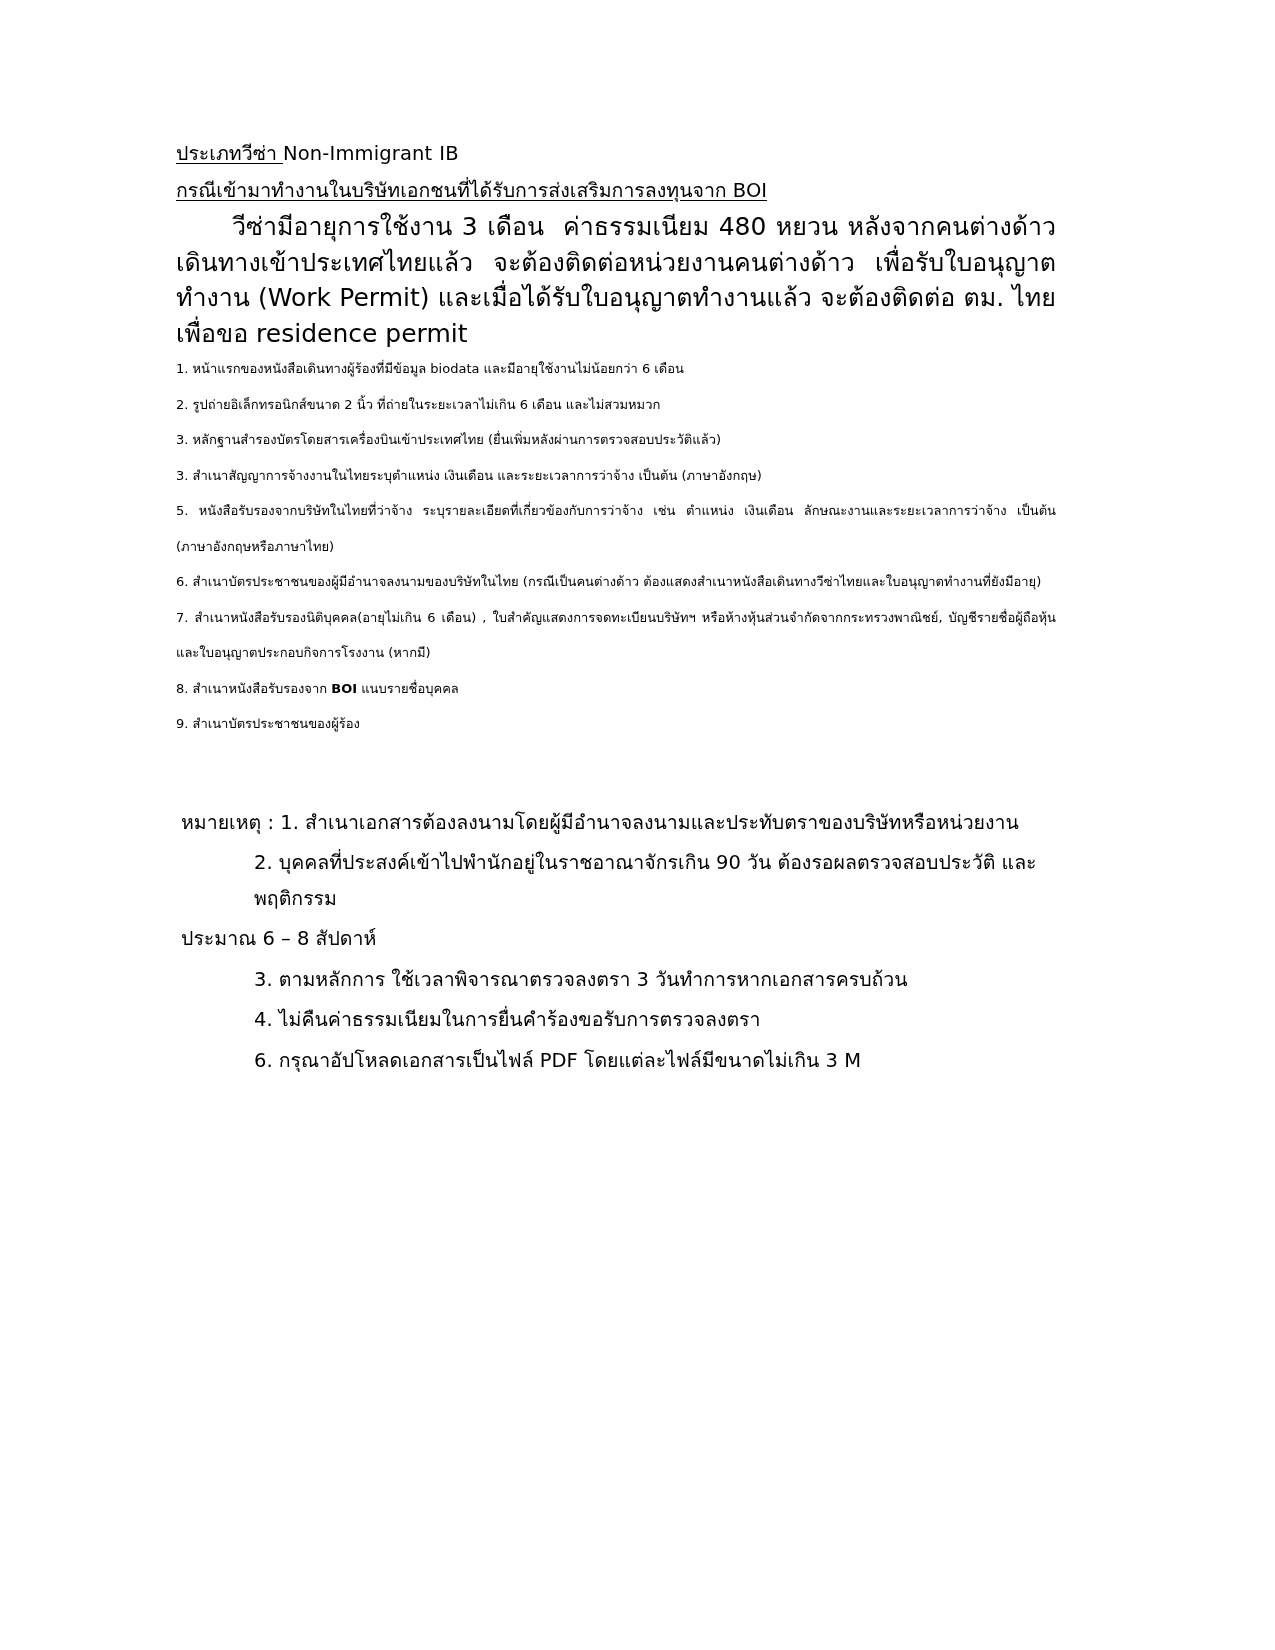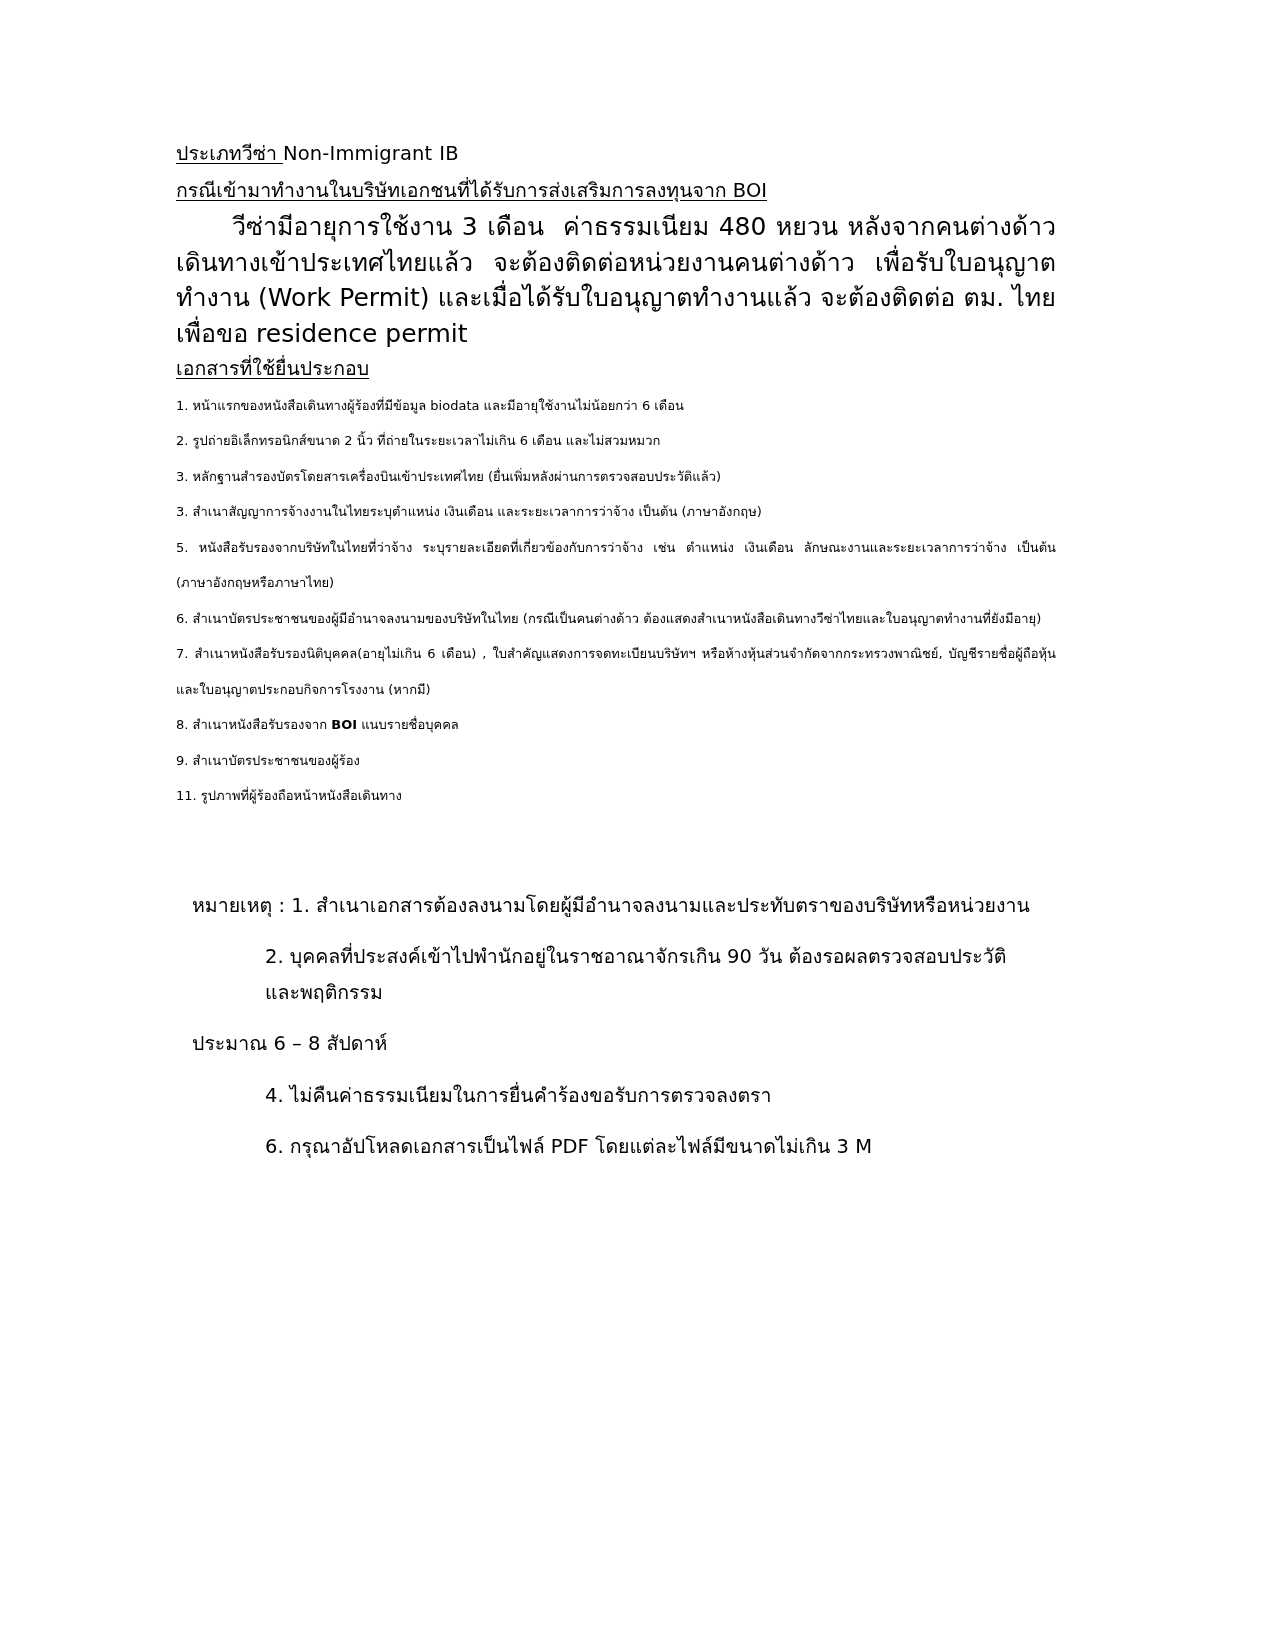--- a/index.html
+++ b/index.html
@@ -67,21 +67,21 @@
   }
   .spacer-block {
     height: 58px;
   }
   .notes {
     font-size: 19.5px;
     line-height: 35.5px;
   }
   .note-line {
     white-space: pre-wrap;
-    margin: 16px;
+    margin: 5px;
     line-height: 35.5px;
   }
   .note-indent {
     padding-left: 73px;
   }
   .note-hang {
     padding-left: 0;
   }
 </style>
 </head>
@@ -93,45 +93,42 @@
     <div class="heading-row">
       <span class="heading">ประเภทวีซ่า </span><span class="doc-line">Non-Immigrant IB</span>
     </div>
 
     <div class="heading-row">
       <span class="heading">กรณีเข้ามาทำงานในบริษัทเอกชนที่ได้รับการส่งเสริมการลงทุนจาก BOI</span>
     </div>
 
     <p class="para para-indent">วีซ่ามีอายุการใช้งาน 3 เดือน  ค่าธรรมเนียม 480 หยวน หลังจากคนต่างด้าวเดินทางเข้าประเทศไทยแล้ว จะต้องติดต่อหน่วยงานคนต่างด้าว เพื่อรับใบอนุญาตทำงาน (Work Permit) และเมื่อได้รับใบอนุญาตทำงานแล้ว จะต้องติดต่อ ตม. ไทยเพื่อขอ residence permit</p>
 
-    <div class="heading-row">
-      <span class="heading">เอกสารที่ใช้ยื่นประกอบ</span>
-    </div>
 
     <p class="list-item">1. หน้าแรกของหนังสือเดินทางผู้ร้องที่มีข้อมูล biodata และมีอายุใช้งานไม่น้อยกว่า 6 เดือน</p>
     <p class="list-item">2. รูปถ่ายอิเล็กทรอนิกส์ขนาด 2 นิ้ว ที่ถ่ายในระยะเวลาไม่เกิน 6 เดือน และไม่สวมหมวก</p>
     <p class="list-item">3. หลักฐานสำรองบัตรโดยสารเครื่องบินเข้าประเทศไทย (ยื่นเพิ่มหลังผ่านการตรวจสอบประวัติแล้ว)</p>
     <p class="list-item">3. สำเนาสัญญาการจ้างงานในไทยระบุตำแหน่ง เงินเดือน และระยะเวลาการว่าจ้าง เป็นต้น (ภาษาอังกฤษ)</p>
     <p class="list-item">5. หนังสือรับรองจากบริษัทในไทยที่ว่าจ้าง ระบุรายละเอียดที่เกี่ยวข้องกับการว่าจ้าง เช่น ตำแหน่ง เงินเดือน ลักษณะงานและระยะเวลาการว่าจ้าง เป็นต้น  (ภาษาอังกฤษหรือภาษาไทย)</p>
     <p class="list-item">6. สำเนาบัตรประชาชนของผู้มีอำนาจลงนามของบริษัทในไทย (กรณีเป็นคนต่างด้าว ต้องแสดงสำเนาหนังสือเดินทางวีซ่าไทยและใบอนุญาตทำงานที่ยังมีอายุ)</p>
     <p class="list-item">7. สำเนาหนังสือรับรองนิติบุคคล(อายุไม่เกิน 6 เดือน) , ใบสำคัญแสดงการจดทะเบียนบริษัทฯ หรือห้างหุ้นส่วนจำกัดจากกระทรวงพาณิชย์, บัญชีรายชื่อผู้ถือหุ้น และใบอนุญาตประกอบกิจการโรงงาน (หากมี)</p>
 
     <p class="list-item"><span>8. สำเนาหนังสือรับรองจาก </span><span class="bold-inline">BOI</span><span> แนบรายชื่อบุคคล</span></p>
 
     <p class="list-item">9. สำเนาบัตรประชาชนของผู้ร้อง</p>
-    <p class="list-item">11. รูปภาพที่ผู้ร้องถือหน้าหนังสือเดินทาง</p>
 
     <div class="spacer-block"></div>
 
     <div class="notes">
 
       <p class="note-line"><span>หมายเหตุ : </span><span>1. สำเนาเอกสารต้องลงนามโดยผู้มีอำนาจลงนามและประทับตราของบริษัทหรือหน่วยงาน</span></p>
 
       <p class="note-line note-indent">2. บุคคลที่ประสงค์เข้าไปพำนักอยู่ในราชอาณาจักรเกิน 90 วัน ต้องรอผลตรวจสอบประวัติ และพฤติกรรม</p>
       <p class="note-line note-hang">ประมาณ 6 – 8 สัปดาห์</p>
 
+      <p class="note-line note-indent">3. ตามหลักการ ใช้เวลาพิจารณาตรวจลงตรา 3 วันทำการหากเอกสารครบถ้วน</p>
       <p class="note-line note-indent">4. ไม่คืนค่าธรรมเนียมในการยื่นคำร้องขอรับการตรวจลงตรา</p>
       <p class="note-line note-indent">6. กรุณาอัปโหลดเอกสารเป็นไฟล์ PDF โดยแต่ละไฟล์มีขนาดไม่เกิน 3 M</p>
 
     </div>
 
   </div>
 </div>
 
 </body></html>

